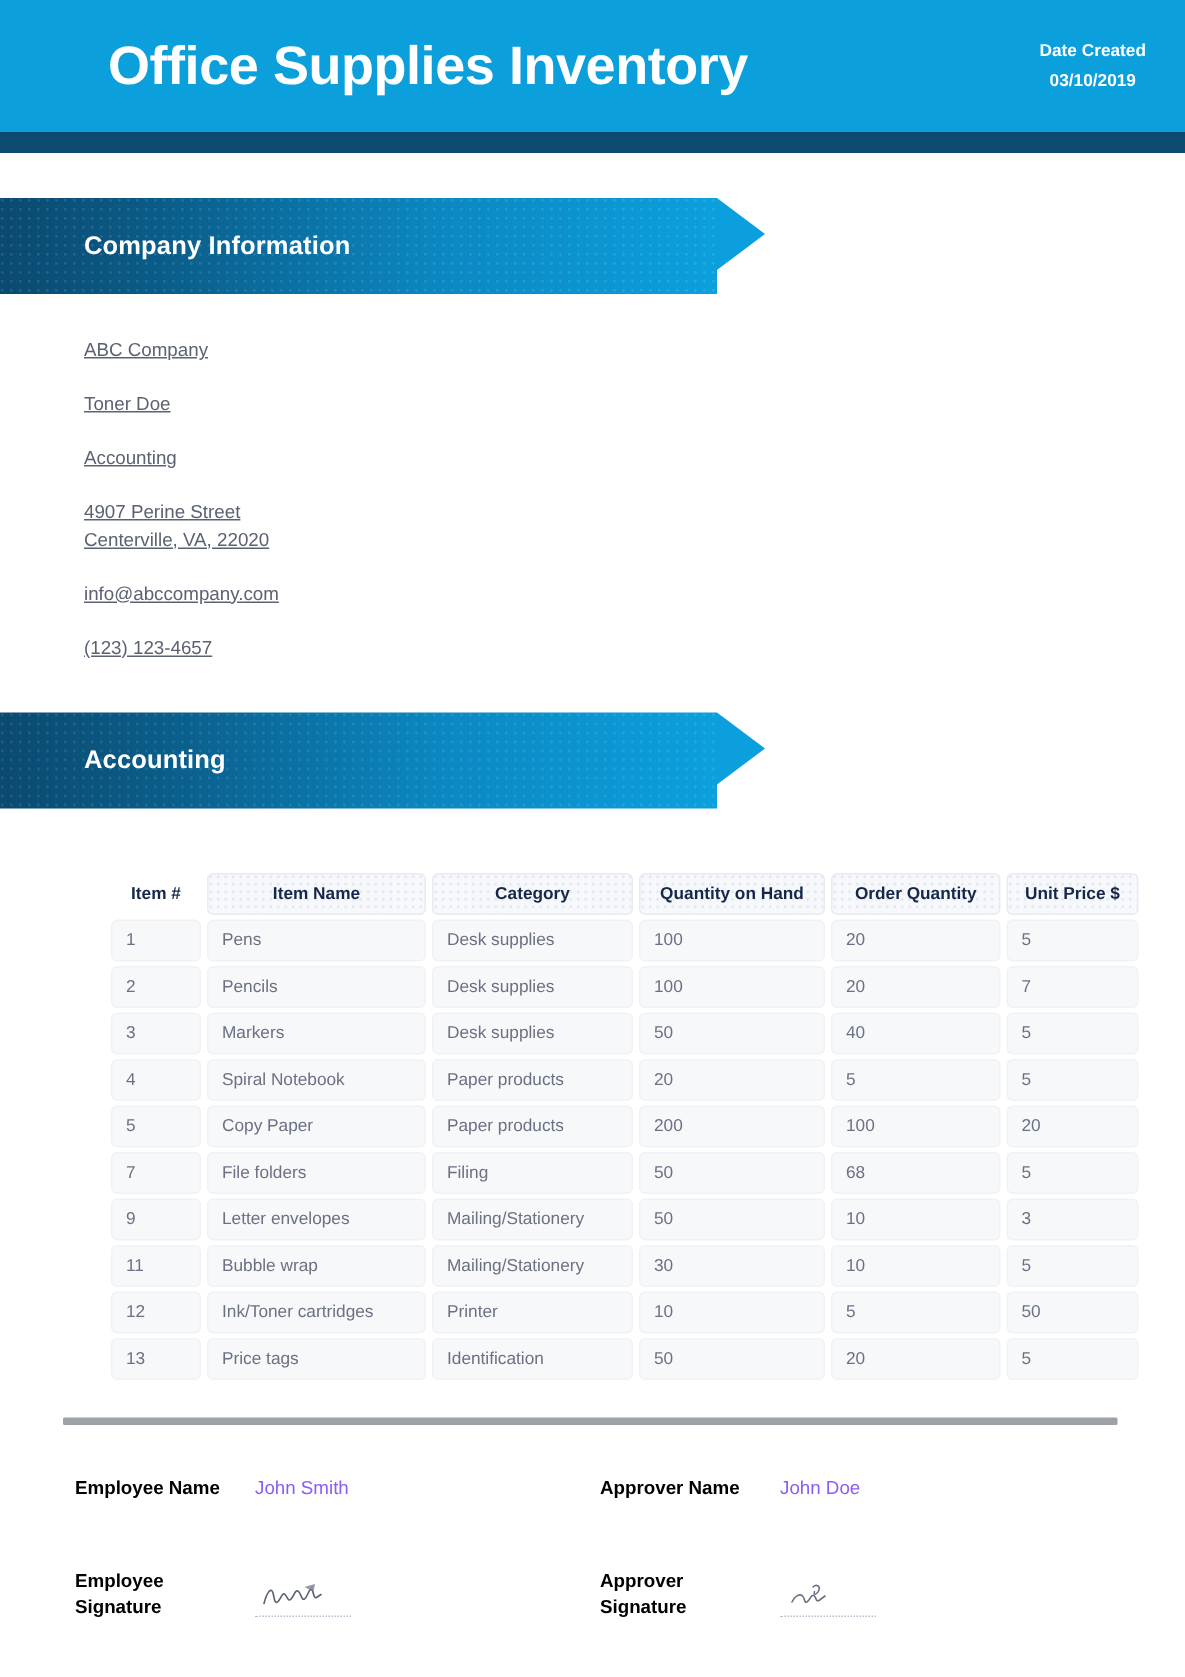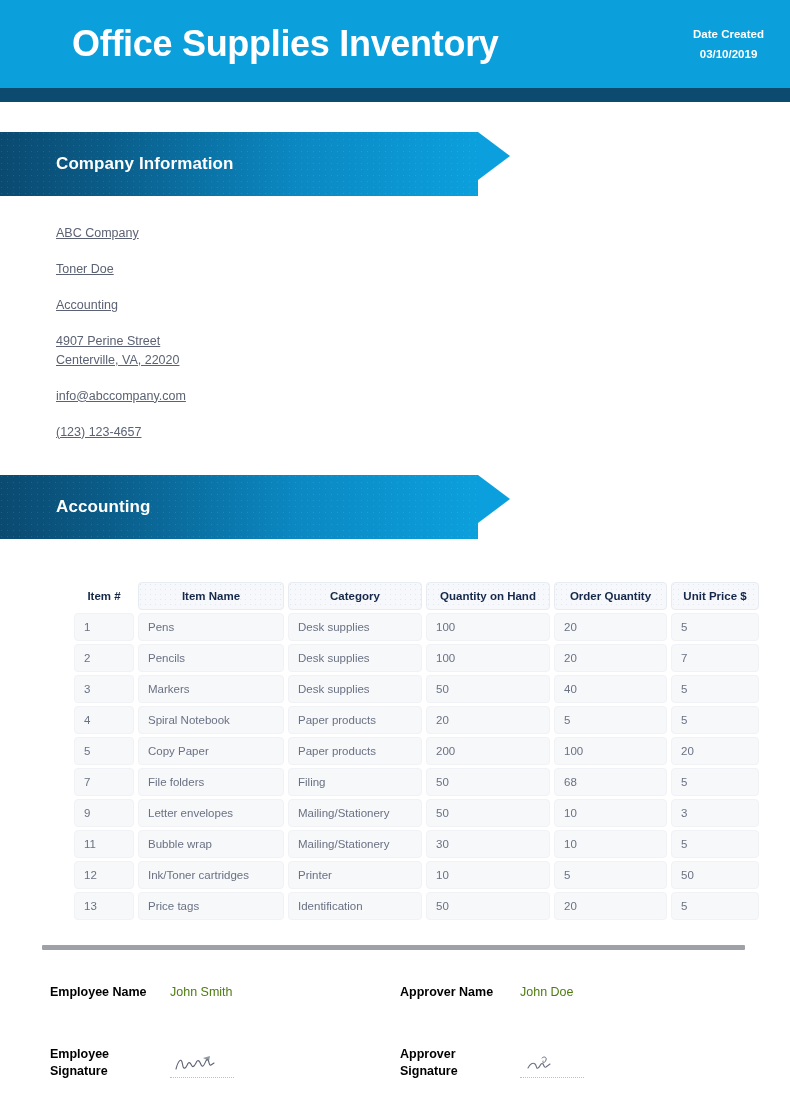--- a/index.html
+++ b/index.html
@@ -171,21 +171,21 @@
   .sign-label {
     width: 120px;
     color: #000000;
     font-size: 12.5px;
     font-weight: bold;
     line-height: 1.35;
     white-space: pre-line;
     flex: 0 0 120px;
   }
   .sign-value {
-    color: #4d7c0f;
+    color: #8b5cf6;
     font-size: 12.5px;
     padding-top: 1px;
   }
   .sign-mark {
     position: relative;
     width: 64px;
     height: 26px;
     margin-top: 6px;
   }
   .sign-mark svg { display: block; }

